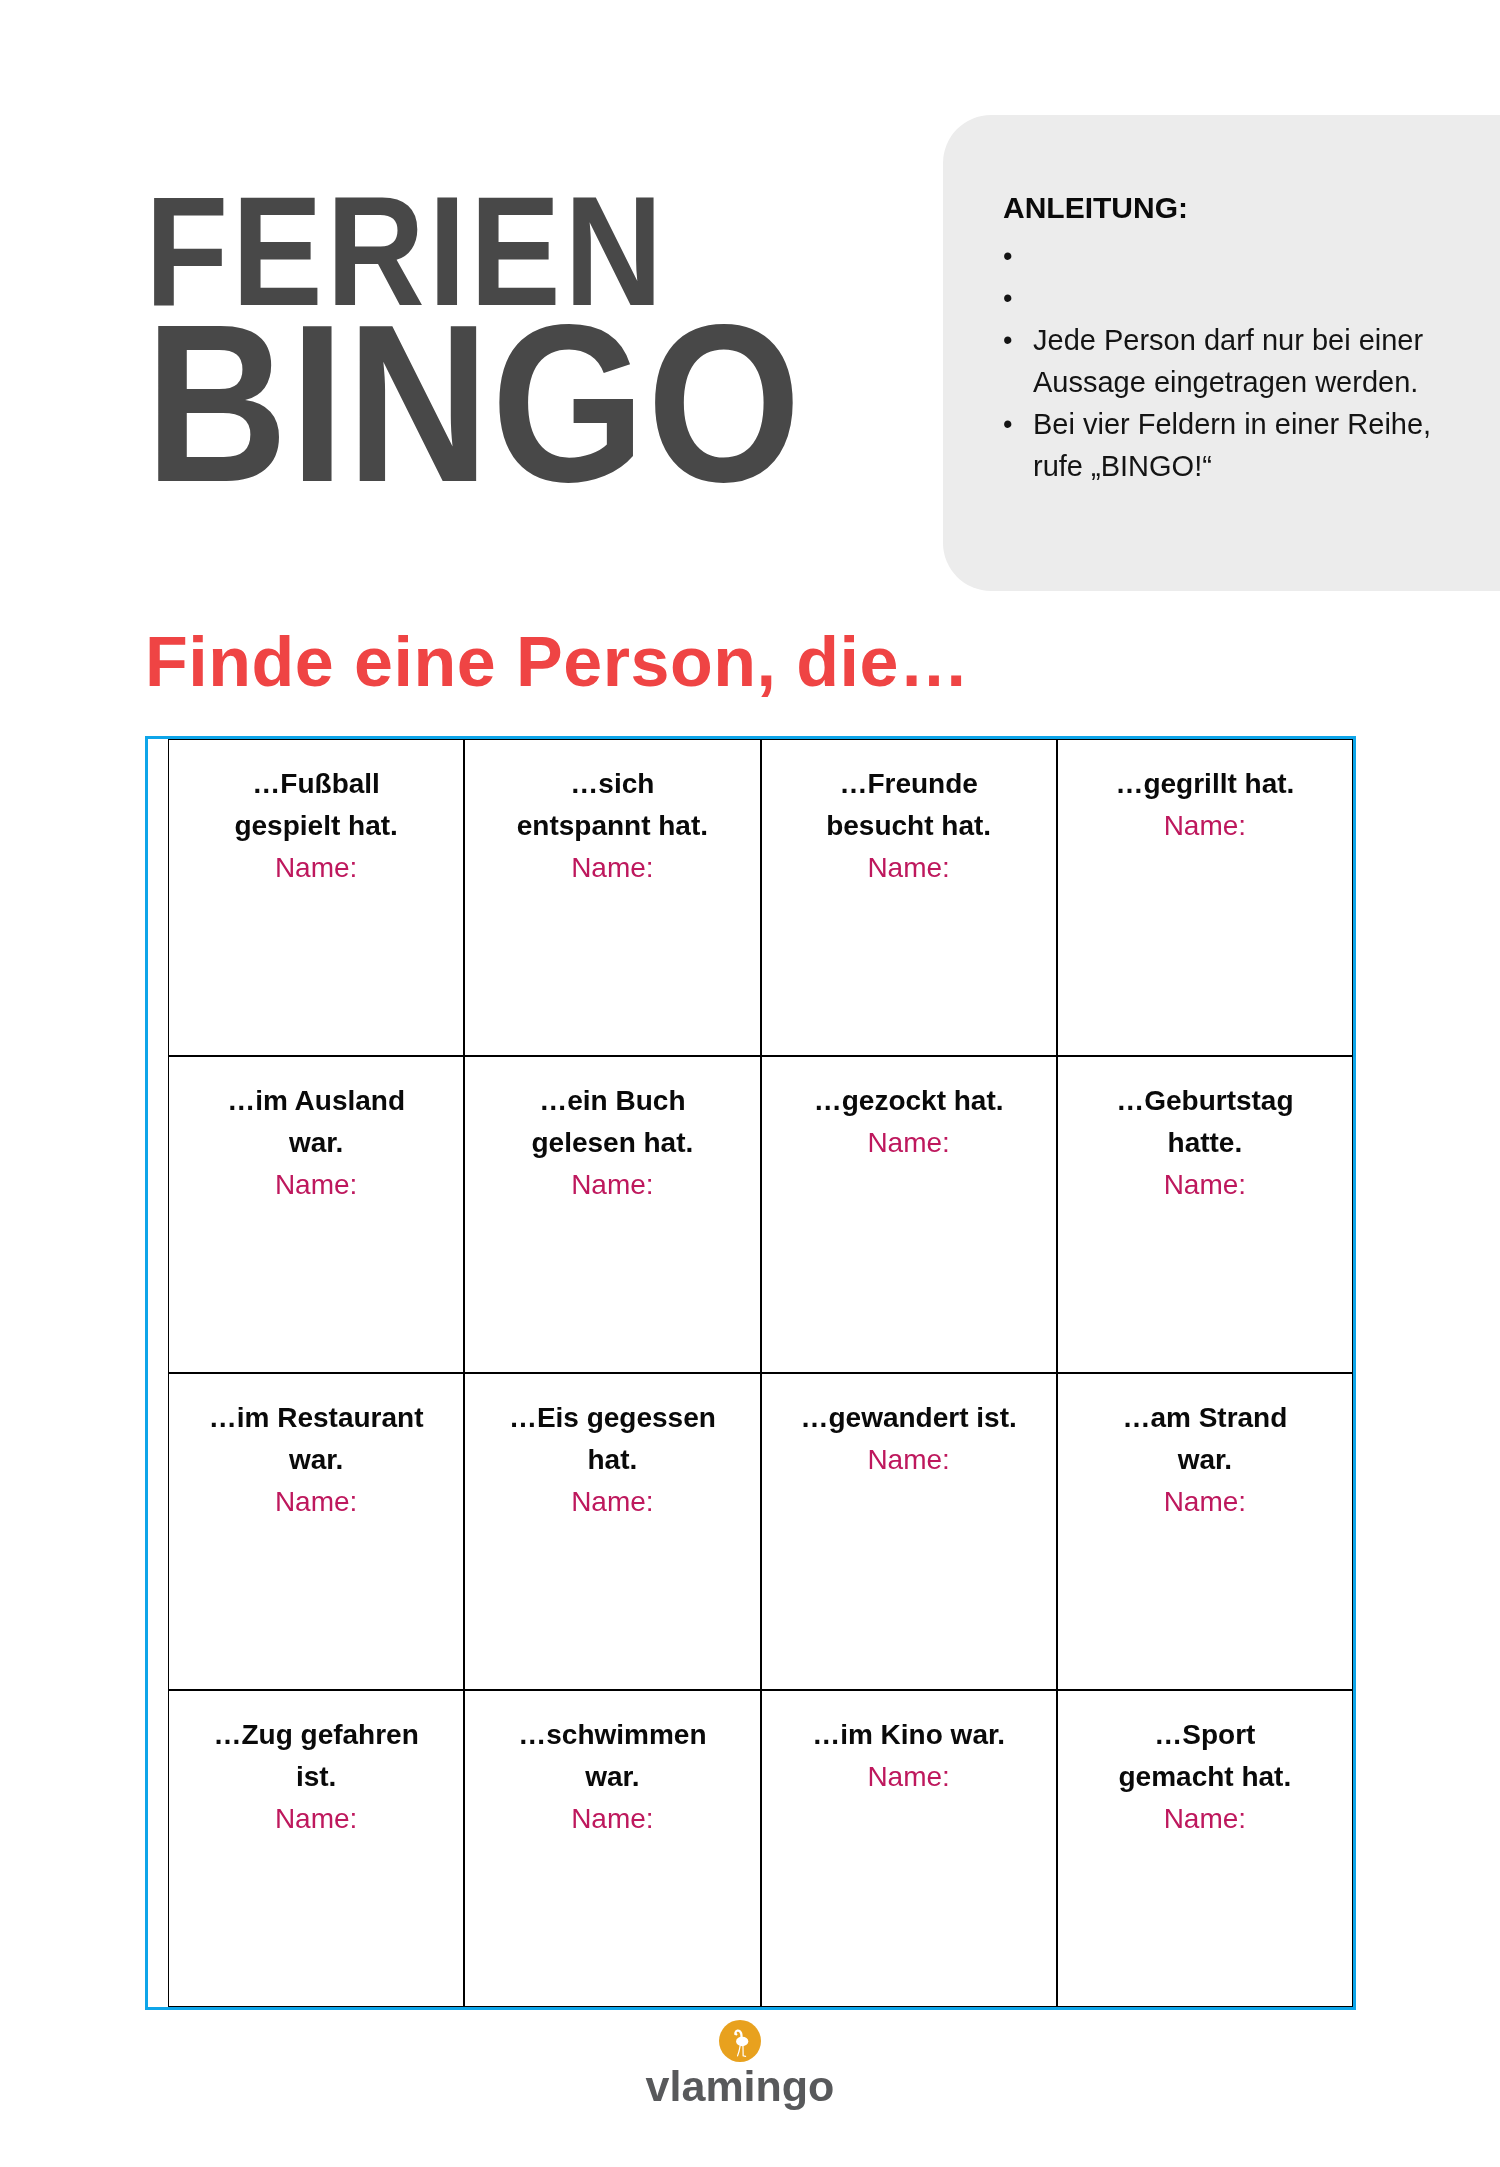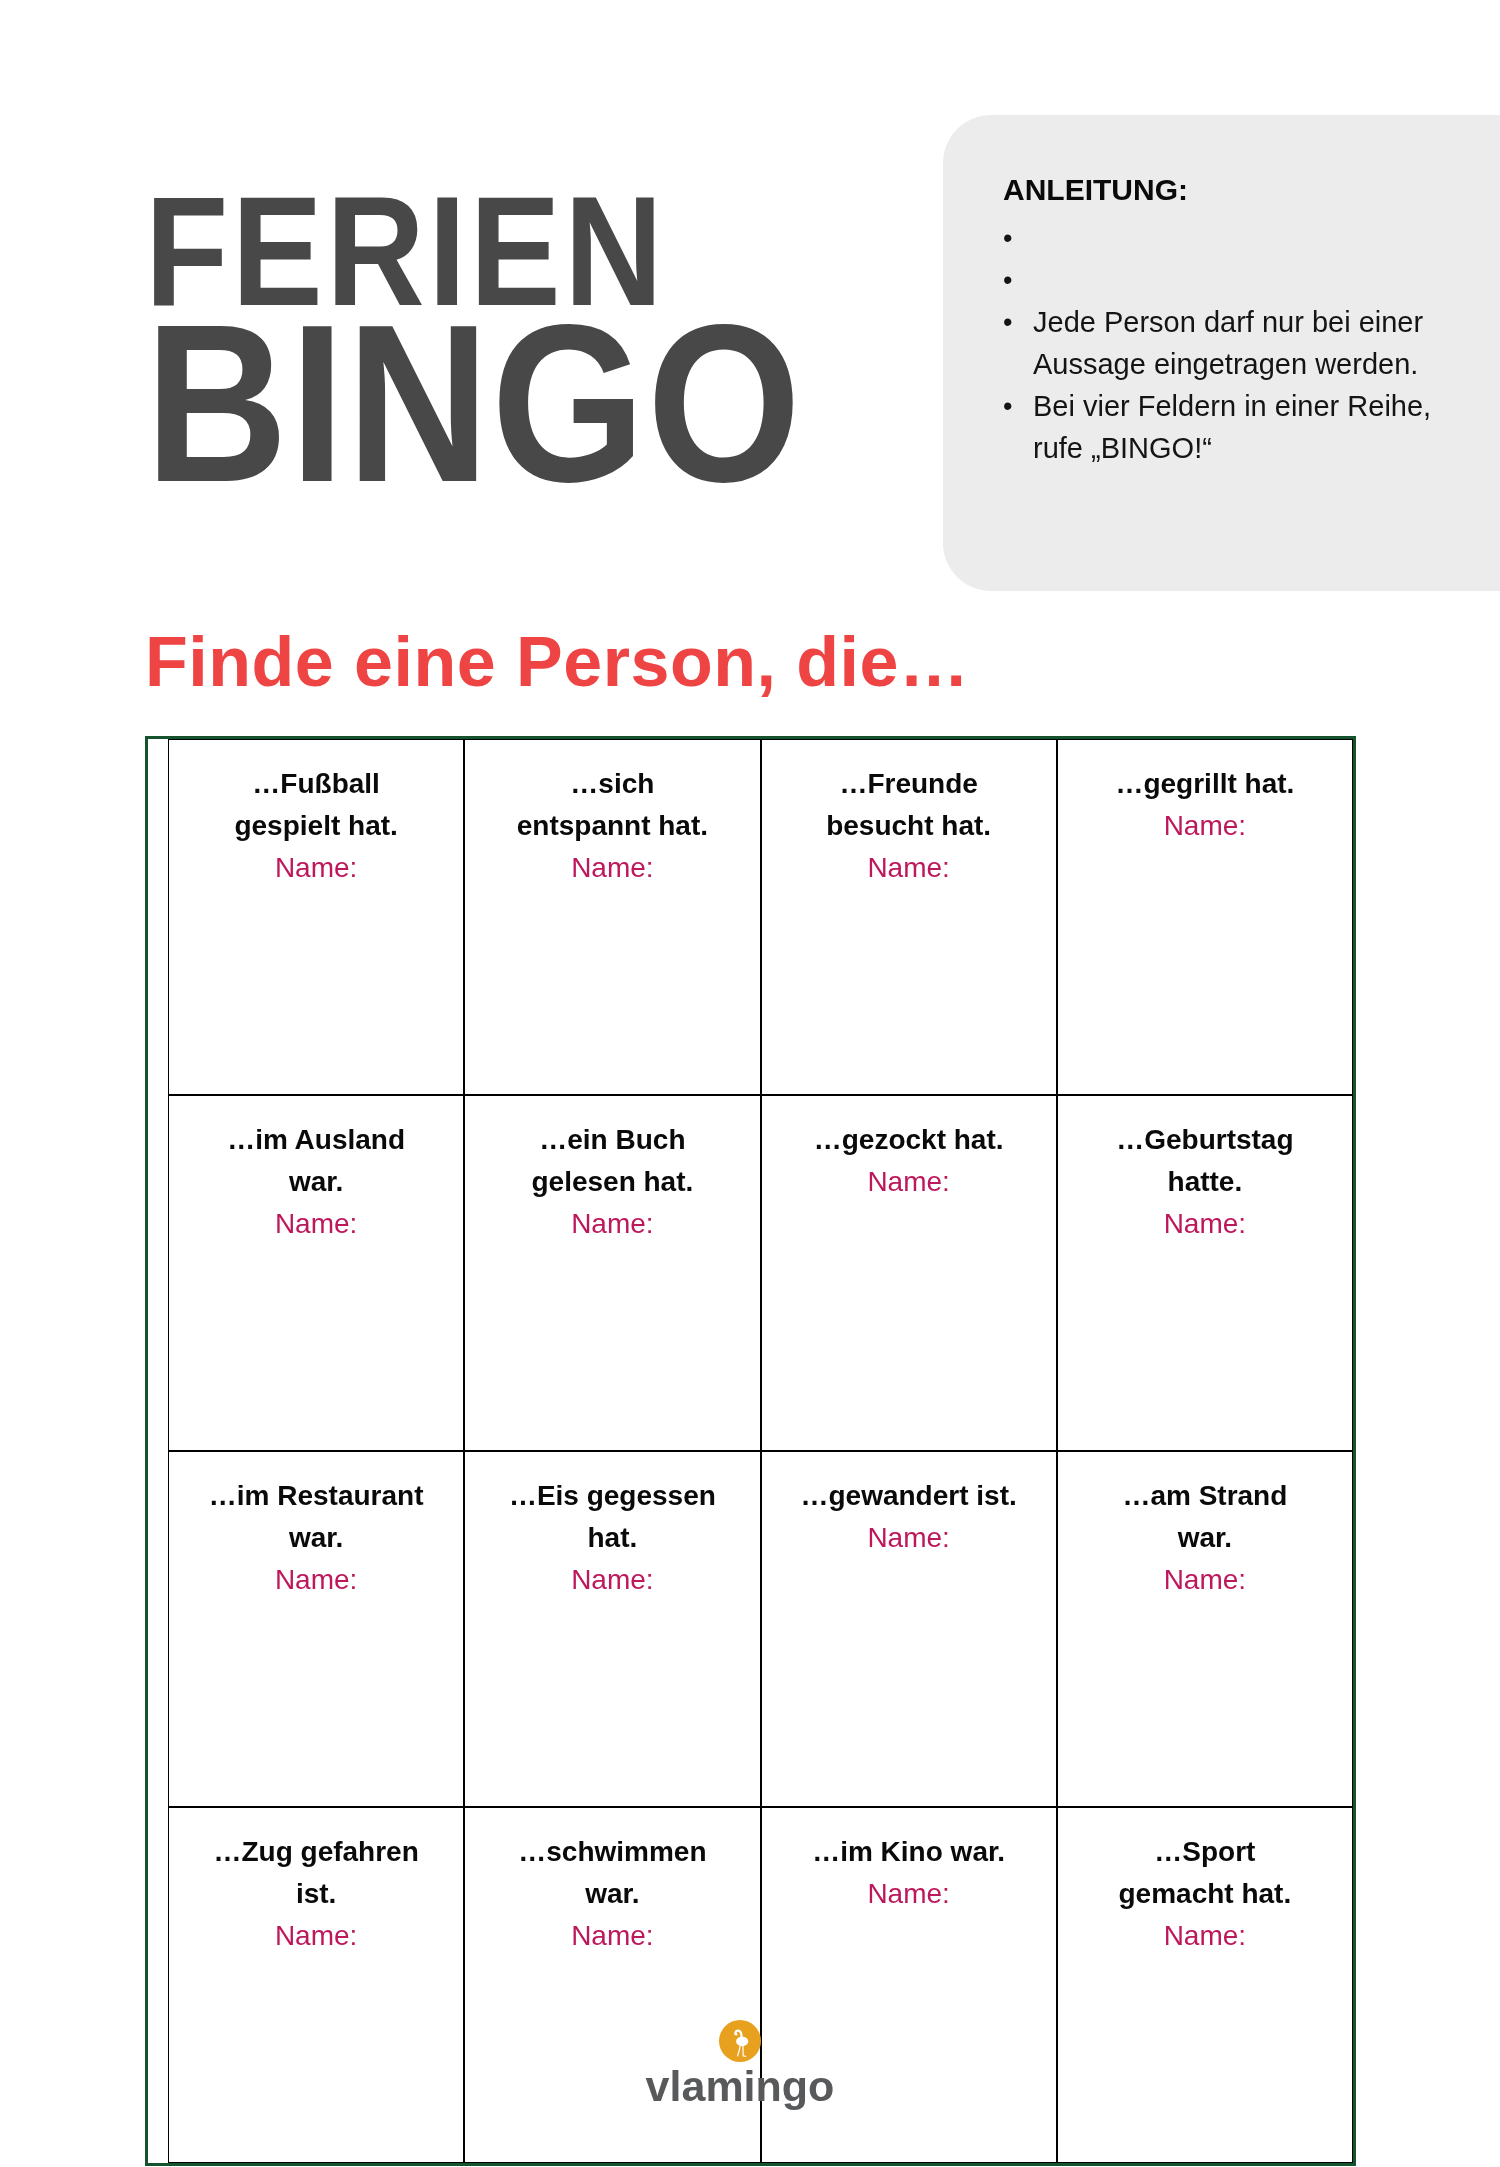--- a/index.html
+++ b/index.html
@@ -22,41 +22,41 @@
   .title-line2 {
     font-size:225px; font-weight:800; line-height:1; margin-top:-38px;
     letter-spacing:2px; transform:scaleX(.88); transform-origin:left;
     white-space:nowrap;
   }
 
   
   .instructions {
     position:absolute; left:943px; top:115px; width:557px; height:476px;
     background:#ECECEC; border-radius:48px 0 0 48px;
-    padding:58px 36px 0 60px;
+    padding:76px 36px 0 60px;
   }
   .instr-heading { font-size:30px; font-weight:700; color:#0a0a0a; margin-bottom:10px; }
   .instr-item { display:flex; align-items:flex-start; }
   .instr-bullet { width:30px; font-size:27px; line-height:42px; color:#141414; flex:0 0 30px; }
   .instr-text { font-size:29px; line-height:42px; color:#141414; white-space:pre-line; }
 
   
   .subtitle {
     position:absolute; left:145px; top:622px;
     font-size:70px; font-weight:800; color:#ef4444; letter-spacing:0.5px;
     white-space:nowrap;
   }
 
   
   .bingo-grid {
-    position:absolute; left:145px; top:736px; width:1211px; height:1430px;
+    position:absolute; left:145px; top:736px; width:1211px; height:1274px;
     display:grid;
     grid-template-columns:repeat(4,1fr);
     grid-template-rows:repeat(4,1fr);
-    border:3px solid #14532d;
+    border:3px solid #0ea5e9;
     padding-left:20px;
   }
   .cell {
     border:1.5px solid #000;
     text-align:center;
     padding:23px 10px 0 10px;
     font-size:28px; line-height:42px;
   }
   .statement { font-weight:700; color:#0a0a0a; white-space:pre-line; }
   .name-label { color:#be185d; }

